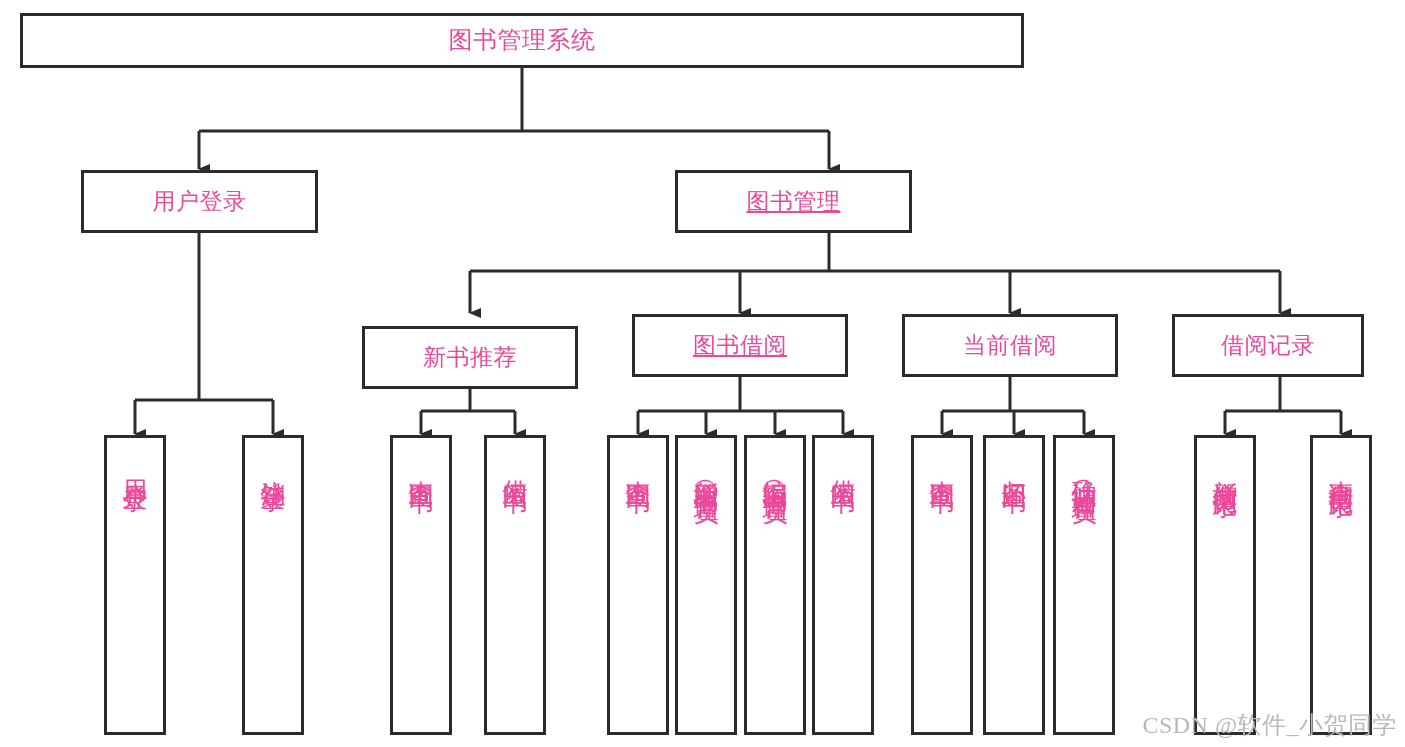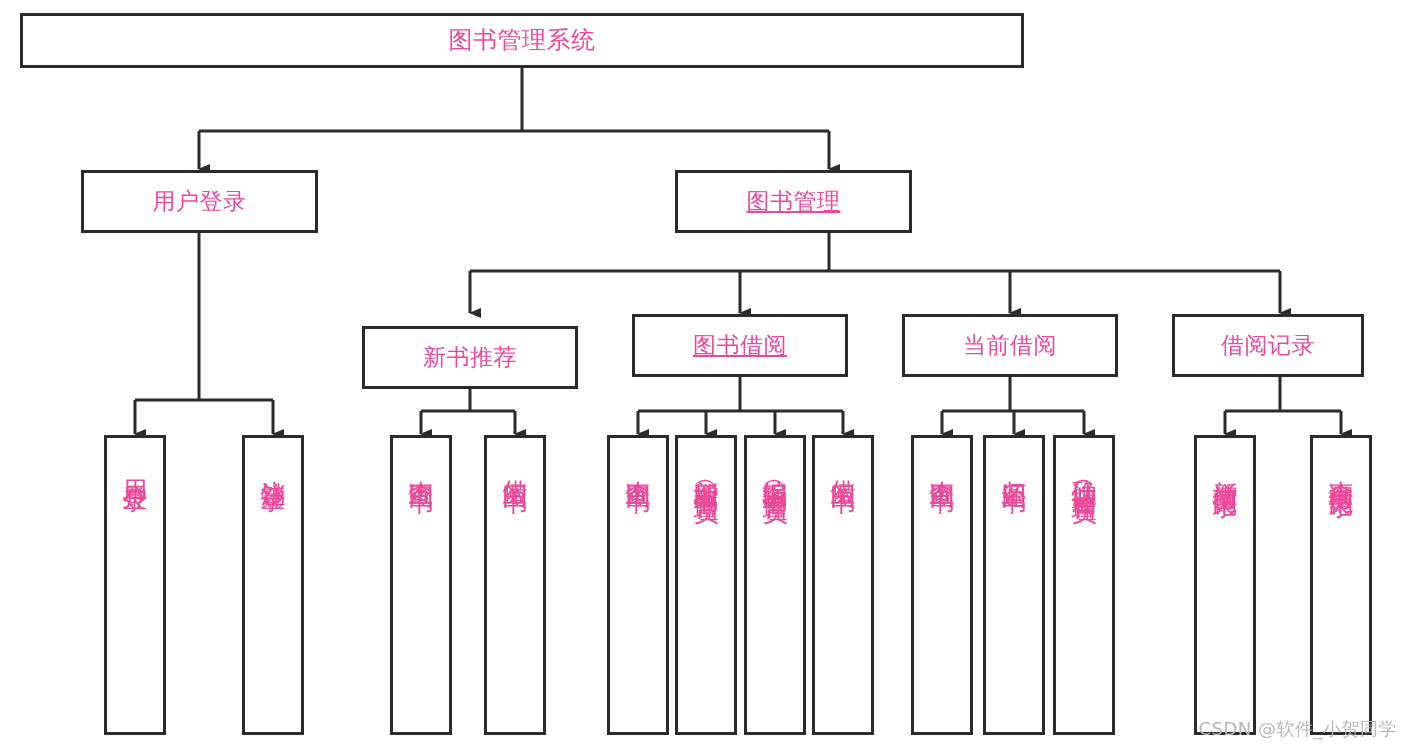--- a/index.html
+++ b/index.html
@@ -61,25 +61,26 @@
     -webkit-text-orientation: upright;
     font-size: 25px;
     letter-spacing: 3px;
     line-height: 1;
     white-space: nowrap;
   }
   #watermark {
     position: absolute;
     right: 8px;
     bottom: 6px;
-    font-size: 18px;
+    font-size: 24px;
     color: #b8b8b8;
     letter-spacing: 0.5px;
     z-index: 5;
     white-space: nowrap;
+    font-family: Liberation Serif, serif;
   }
 </style>
 </head>
 <body>
 
 <div id="canvas">
 
   <svg id="edges" viewBox="0 0 1405 747" xmlns="http://www.w3.org/2000/svg">
     <defs>
       <marker id="arw" viewBox="0 0 10 12" refX="5" refY="11" markerWidth="10" markerHeight="12" orient="auto-start-reverse" markerUnits="userSpaceOnUse">

